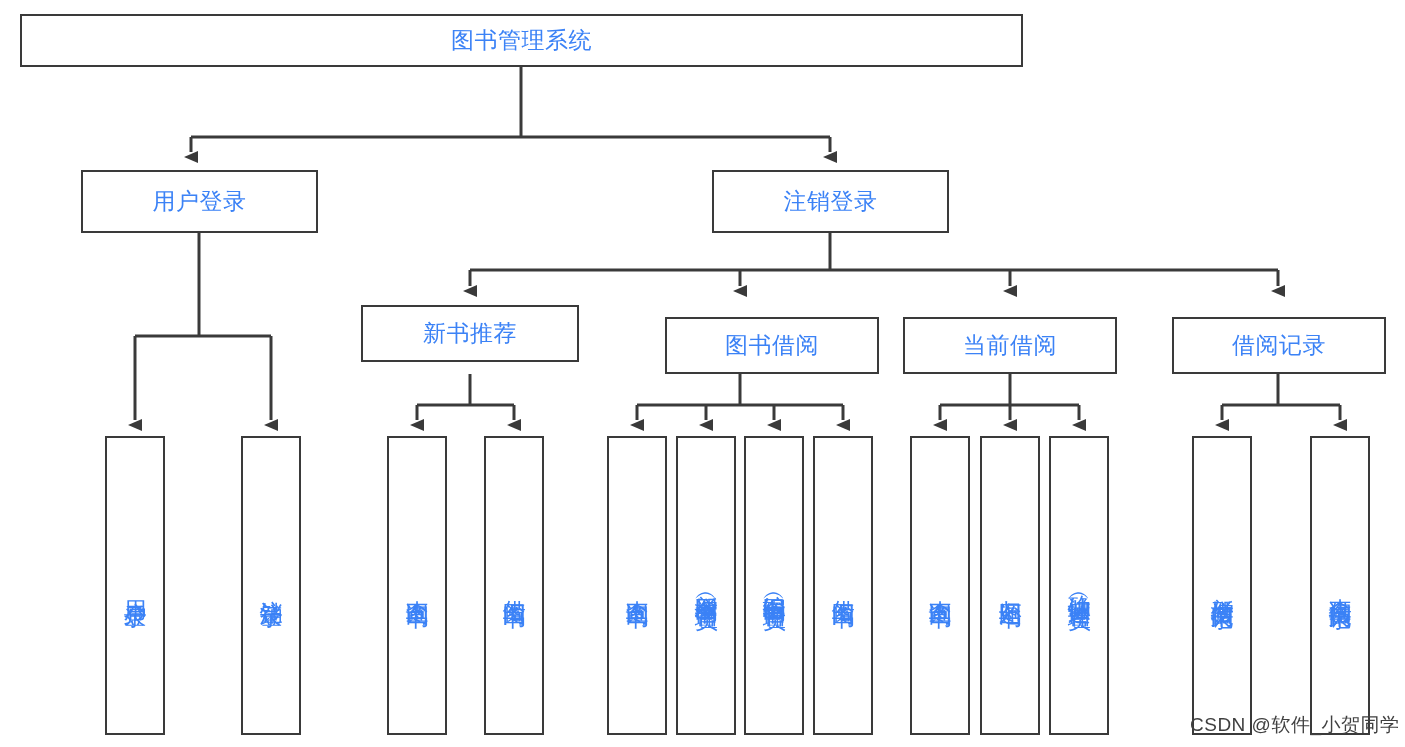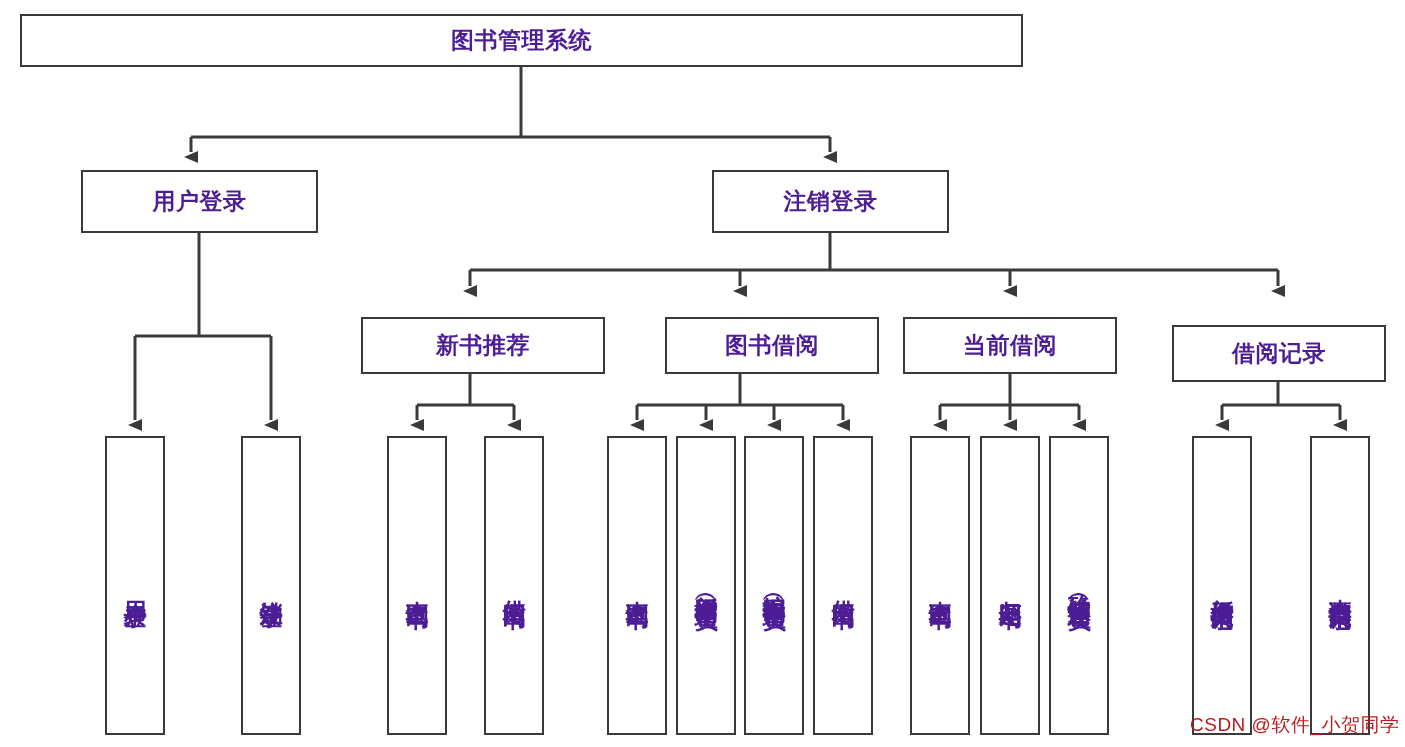--- a/index.html
+++ b/index.html
@@ -23,23 +23,22 @@
     pointer-events: none;
   }
   .node {
     position: absolute;
     box-sizing: border-box;
     background: #ffffff;
     border: 2px solid #3a3a3a;
     display: flex;
     align-items: center;
     justify-content: center;
-    color: #4c1d95;
+    color: #3b82f6;
     z-index: 2;
-    font-weight: bold;
   }
   .node.h {
     font-size: 23px;
     line-height: 1;
     letter-spacing: 0.5px;
   }
   .node.v {
     writing-mode: vertical-rl;
     text-orientation: upright;
     font-size: 23px;
@@ -50,21 +49,21 @@
   .node.v > span {
     writing-mode: vertical-rl;
     text-orientation: upright;
     display: block;
   }
   .watermark {
     position: absolute;
     left: 1190px;
     top: 712px;
     font-size: 19px;
-    color: #b91c1c;
+    color: #404040;
     letter-spacing: 0.5px;
     white-space: nowrap;
     z-index: 3;
   }
 </style>
 </head>
 <body>
 
 <div id="canvas">
 
@@ -122,30 +121,30 @@
     <span>图书管理系统</span>
   </div>
 
   <div class="node h" style="left:81px; top:170px; width:237px; height:63px;">
     <span>用户登录</span>
   </div>
   <div class="node h" style="left:712px; top:170px; width:237px; height:63px;">
     <span>注销登录</span>
   </div>
 
-  <div class="node h" style="left:361px; top:317px; width:244px; height:57px;">
+  <div class="node h" style="left:361px; top:305px; width:218px; height:57px;">
     <span>新书推荐</span>
   </div>
   <div class="node h" style="left:633px; top:317px; width:214px; height:57px;margin-left:32px;">
     <span>图书借阅</span>
   </div>
   <div class="node h" style="left:903px; top:317px; width:214px; height:57px;">
     <span>当前借阅</span>
   </div>
-  <div class="node h" style="left:1172px; top:317px; width:214px; height:57px;margin-top:8px;">
+  <div class="node h" style="left:1172px; top:317px; width:214px; height:57px;">
     <span>借阅记录</span>
   </div>
 
   <div class="node v" style="left:105px; top:436px; width:60px; height:299px;">
     <span>用户登录</span>
   </div>
   <div class="node v" style="left:241px; top:436px; width:60px; height:299px;">
     <span>注销登录</span>
   </div>
 

